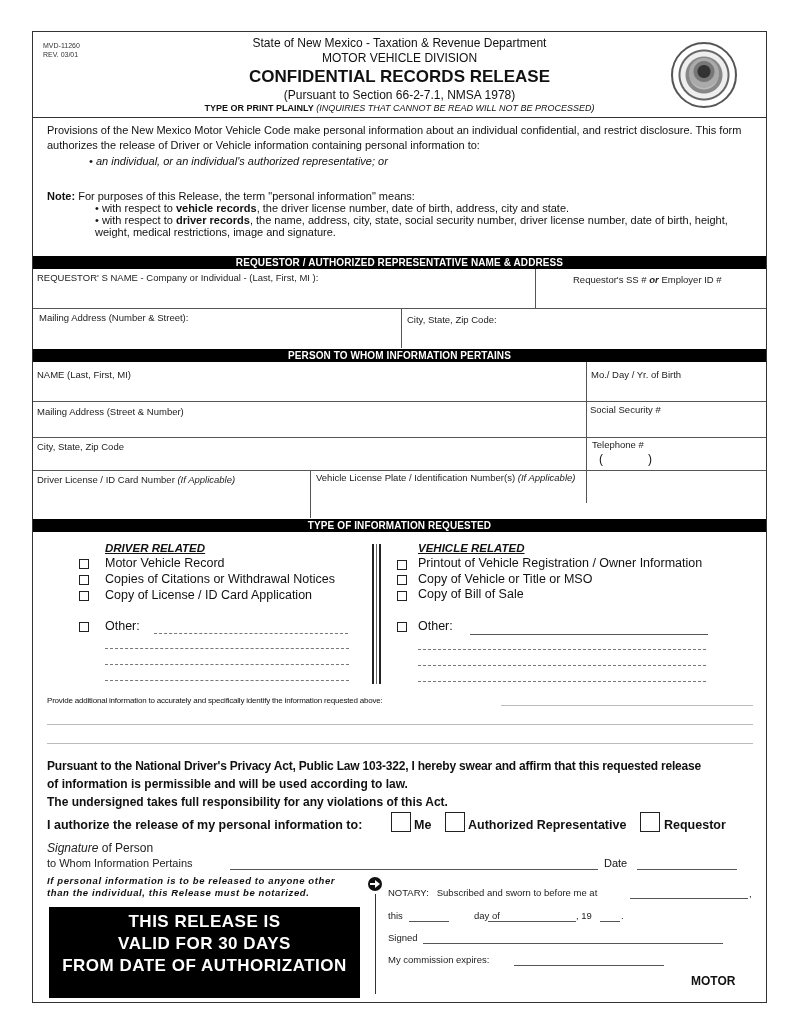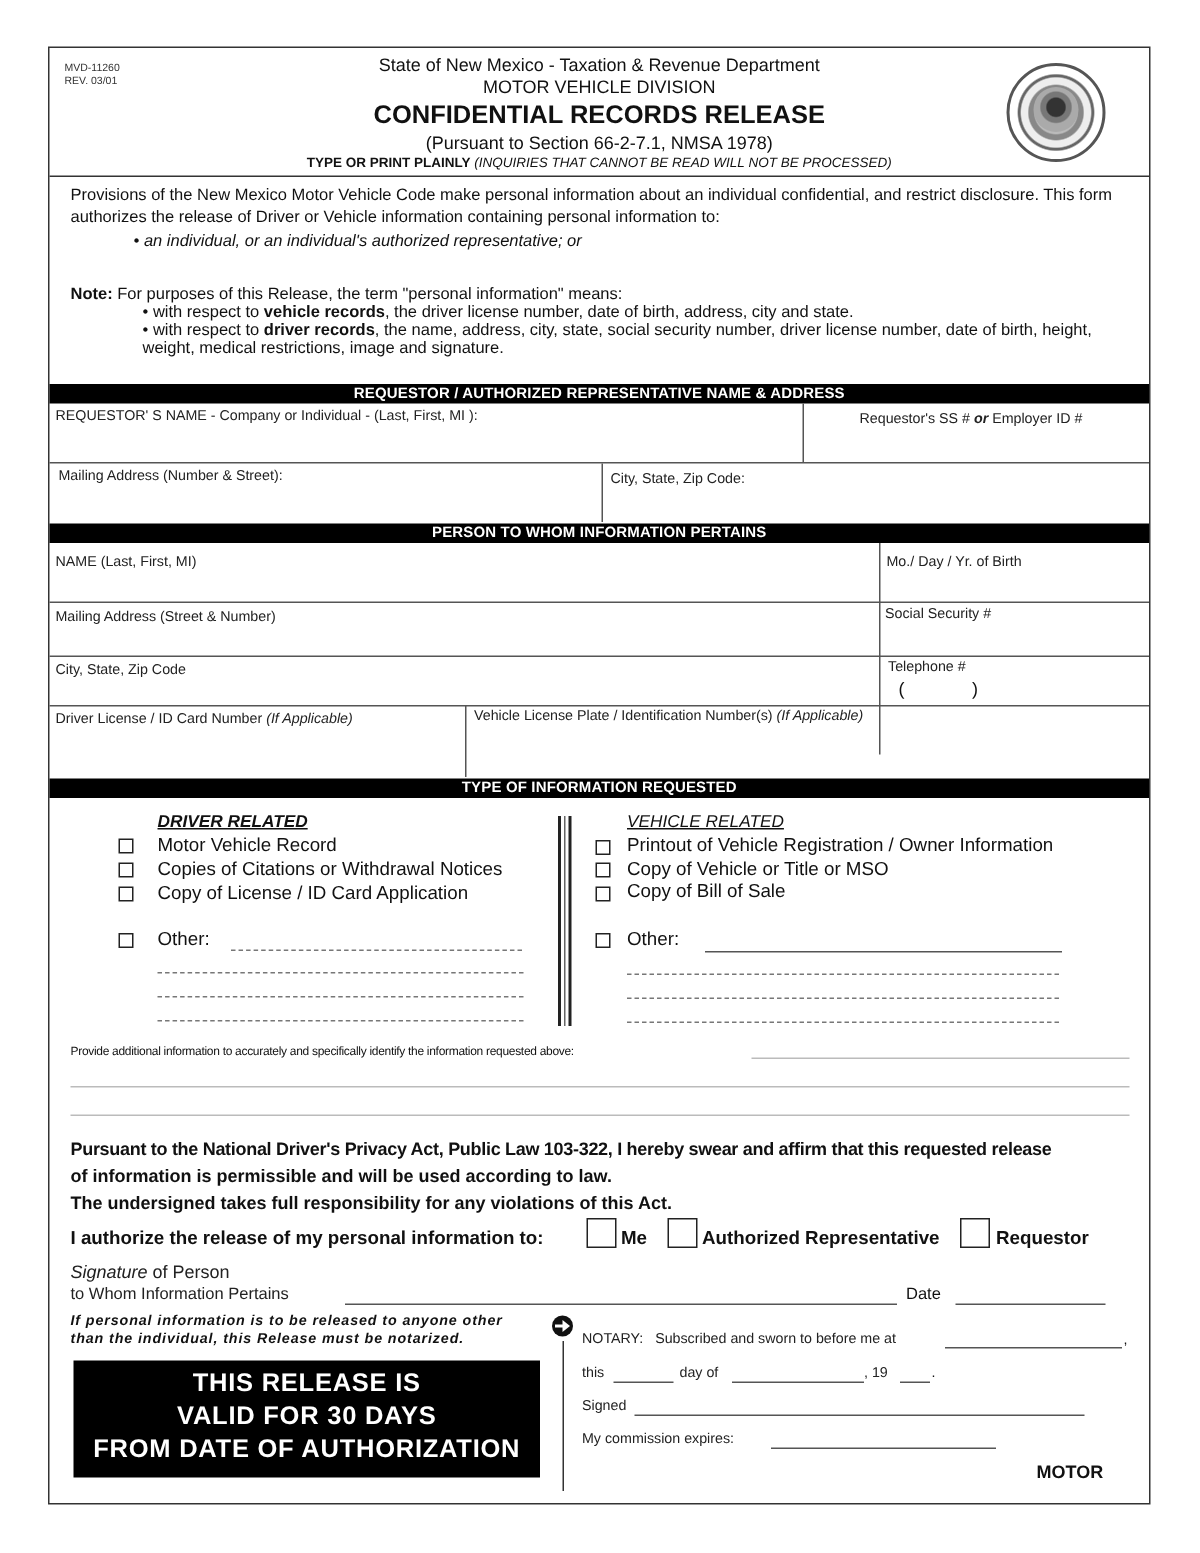--- a/index.html
+++ b/index.html
@@ -115,21 +115,21 @@
   <div class="opt" style="left:72px;top:587px;">Other:</div>
   <div class="dline" style="left:121px;top:601px;width:194px;"></div>
   <div class="dline" style="left:72px;top:616px;width:244px;"></div>
   <div class="dline" style="left:72px;top:632px;width:244px;"></div>
   <div class="dline" style="left:72px;top:648px;width:244px;"></div>
 
   <div class="abs" style="left:339px;top:512px;width:2px;height:140px;background:#222;"></div>
   <div class="abs" style="left:343px;top:512px;width:1px;height:140px;background:#666;"></div>
   <div class="abs" style="left:346px;top:512px;width:2px;height:140px;background:#222;"></div>
 
-  <div class="abs" style="left:385px;top:510px;font-size:11.5px;font-weight:normal;font-style:italic;text-decoration:underline;">VEHICLE  RELATED</div>
+  <div class="abs" style="left:385px;top:510px;font-size:11.5px;font-weight:bold;font-style:italic;text-decoration:underline;">VEHICLE  RELATED</div>
   <div class="cb" style="left:364px;top:528px;"></div>
   <div class="opt" style="left:385px;top:524px;">Printout of Vehicle Registration / Owner Information</div>
   <div class="cb" style="left:364px;top:543px;"></div>
   <div class="opt" style="left:385px;top:540px;">Copy of Vehicle or Title or MSO</div>
   <div class="cb" style="left:364px;top:559px;"></div>
   <div class="opt" style="left:385px;top:555px;">Copy of Bill of Sale</div>
   <div class="cb" style="left:364px;top:590px;"></div>
   <div class="opt" style="left:385px;top:587px;">Other:</div>
   <div class="uline" style="left:437px;top:602px;width:238px;"></div>
   <div class="dline" style="left:385px;top:617px;width:288px;"></div>
@@ -156,41 +156,41 @@
     <i>Signature</i><span> of Person</span>
   </div>
   <div class="abs" style="left:14px;top:825px;font-size:11px;color:#222;">to Whom Information Pertains</div>
   <div class="uline" style="left:197px;top:837px;width:368px;"></div>
   <div class="abs" style="left:571px;top:825px;font-size:11px;">Date</div>
   <div class="uline" style="left:604px;top:837px;width:100px;"></div>
 
   <div class="abs" style="left:14px;top:843px;font-size:9.5px;font-weight:bold;font-style:italic;letter-spacing:0.6px;">If personal information is to be released to anyone other</div>
   <div class="abs" style="left:14px;top:855px;font-size:9.5px;font-weight:bold;font-style:italic;letter-spacing:0.6px;">than the individual, this Release must be notarized.</div>
 
-  <div class="abs" style="left:16px;top:875px;width:311px;height:78px;background:#000;color:#fff;text-align:center;font-weight:bold;font-size:17px;line-height:22px;padding-top:4px;box-sizing:border-box;letter-spacing:0.5px;">
+  <div class="abs" style="left:16px;top:875px;width:311px;height:91px;background:#000;color:#fff;text-align:center;font-weight:bold;font-size:17px;line-height:22px;padding-top:4px;box-sizing:border-box;letter-spacing:0.5px;">
     <div>THIS RELEASE IS</div>
     <div>VALID FOR 30 DAYS</div>
     <div>FROM DATE OF AUTHORIZATION</div>
   </div>
 
   <div class="abs" style="left:335px;top:845px;width:14px;height:14px;border-radius:50%;background:#111;">
     <div style="position:absolute;left:2px;top:6px;width:7px;height:2px;background:#fff;"></div>
     <div style="position:absolute;left:7px;top:3px;width:0;height:0;border-top:4px solid transparent;border-bottom:4px solid transparent;border-left:5px solid #fff;"></div>
   </div>
   <div class="vline" style="left:342px;top:862px;height:100px;border-left:1.3px solid #333;"></div>
 
   <div class="abs" style="left:355px;top:855px;font-size:9.5px;color:#222;">
     <span>NOTARY:</span>&nbsp;&nbsp; <span>Subscribed and sworn to before me at</span>
   </div>
   <div class="uline" style="left:597px;top:866px;width:118px;"></div>
   <div class="abs" style="left:716px;top:856px;font-size:9.5px;">,</div>
 
   <div class="abs" style="left:355px;top:878px;font-size:9.5px;color:#222;">this</div>
   <div class="uline" style="left:376px;top:889px;width:40px;"></div>
-  <div class="abs" style="left:420px;top:878px;font-size:9.5px;color:#222;">day of</div>
+  <div class="abs" style="left:441px;top:878px;font-size:9.5px;color:#222;">day of</div>
   <div class="uline" style="left:455px;top:889px;width:88px;"></div>
   <div class="abs" style="left:543px;top:878px;font-size:9.5px;color:#222;">, 19</div>
   <div class="uline" style="left:567px;top:889px;width:20px;"></div>
   <div class="abs" style="left:588px;top:878px;font-size:9.5px;">.</div>
 
   <div class="abs" style="left:355px;top:900px;font-size:9.5px;color:#222;">Signed</div>
   <div class="uline" style="left:390px;top:911px;width:300px;"></div>
 
   <div class="abs" style="left:355px;top:922px;font-size:9.5px;color:#222;">My commission expires:</div>
   <div class="uline" style="left:481px;top:933px;width:150px;"></div>

